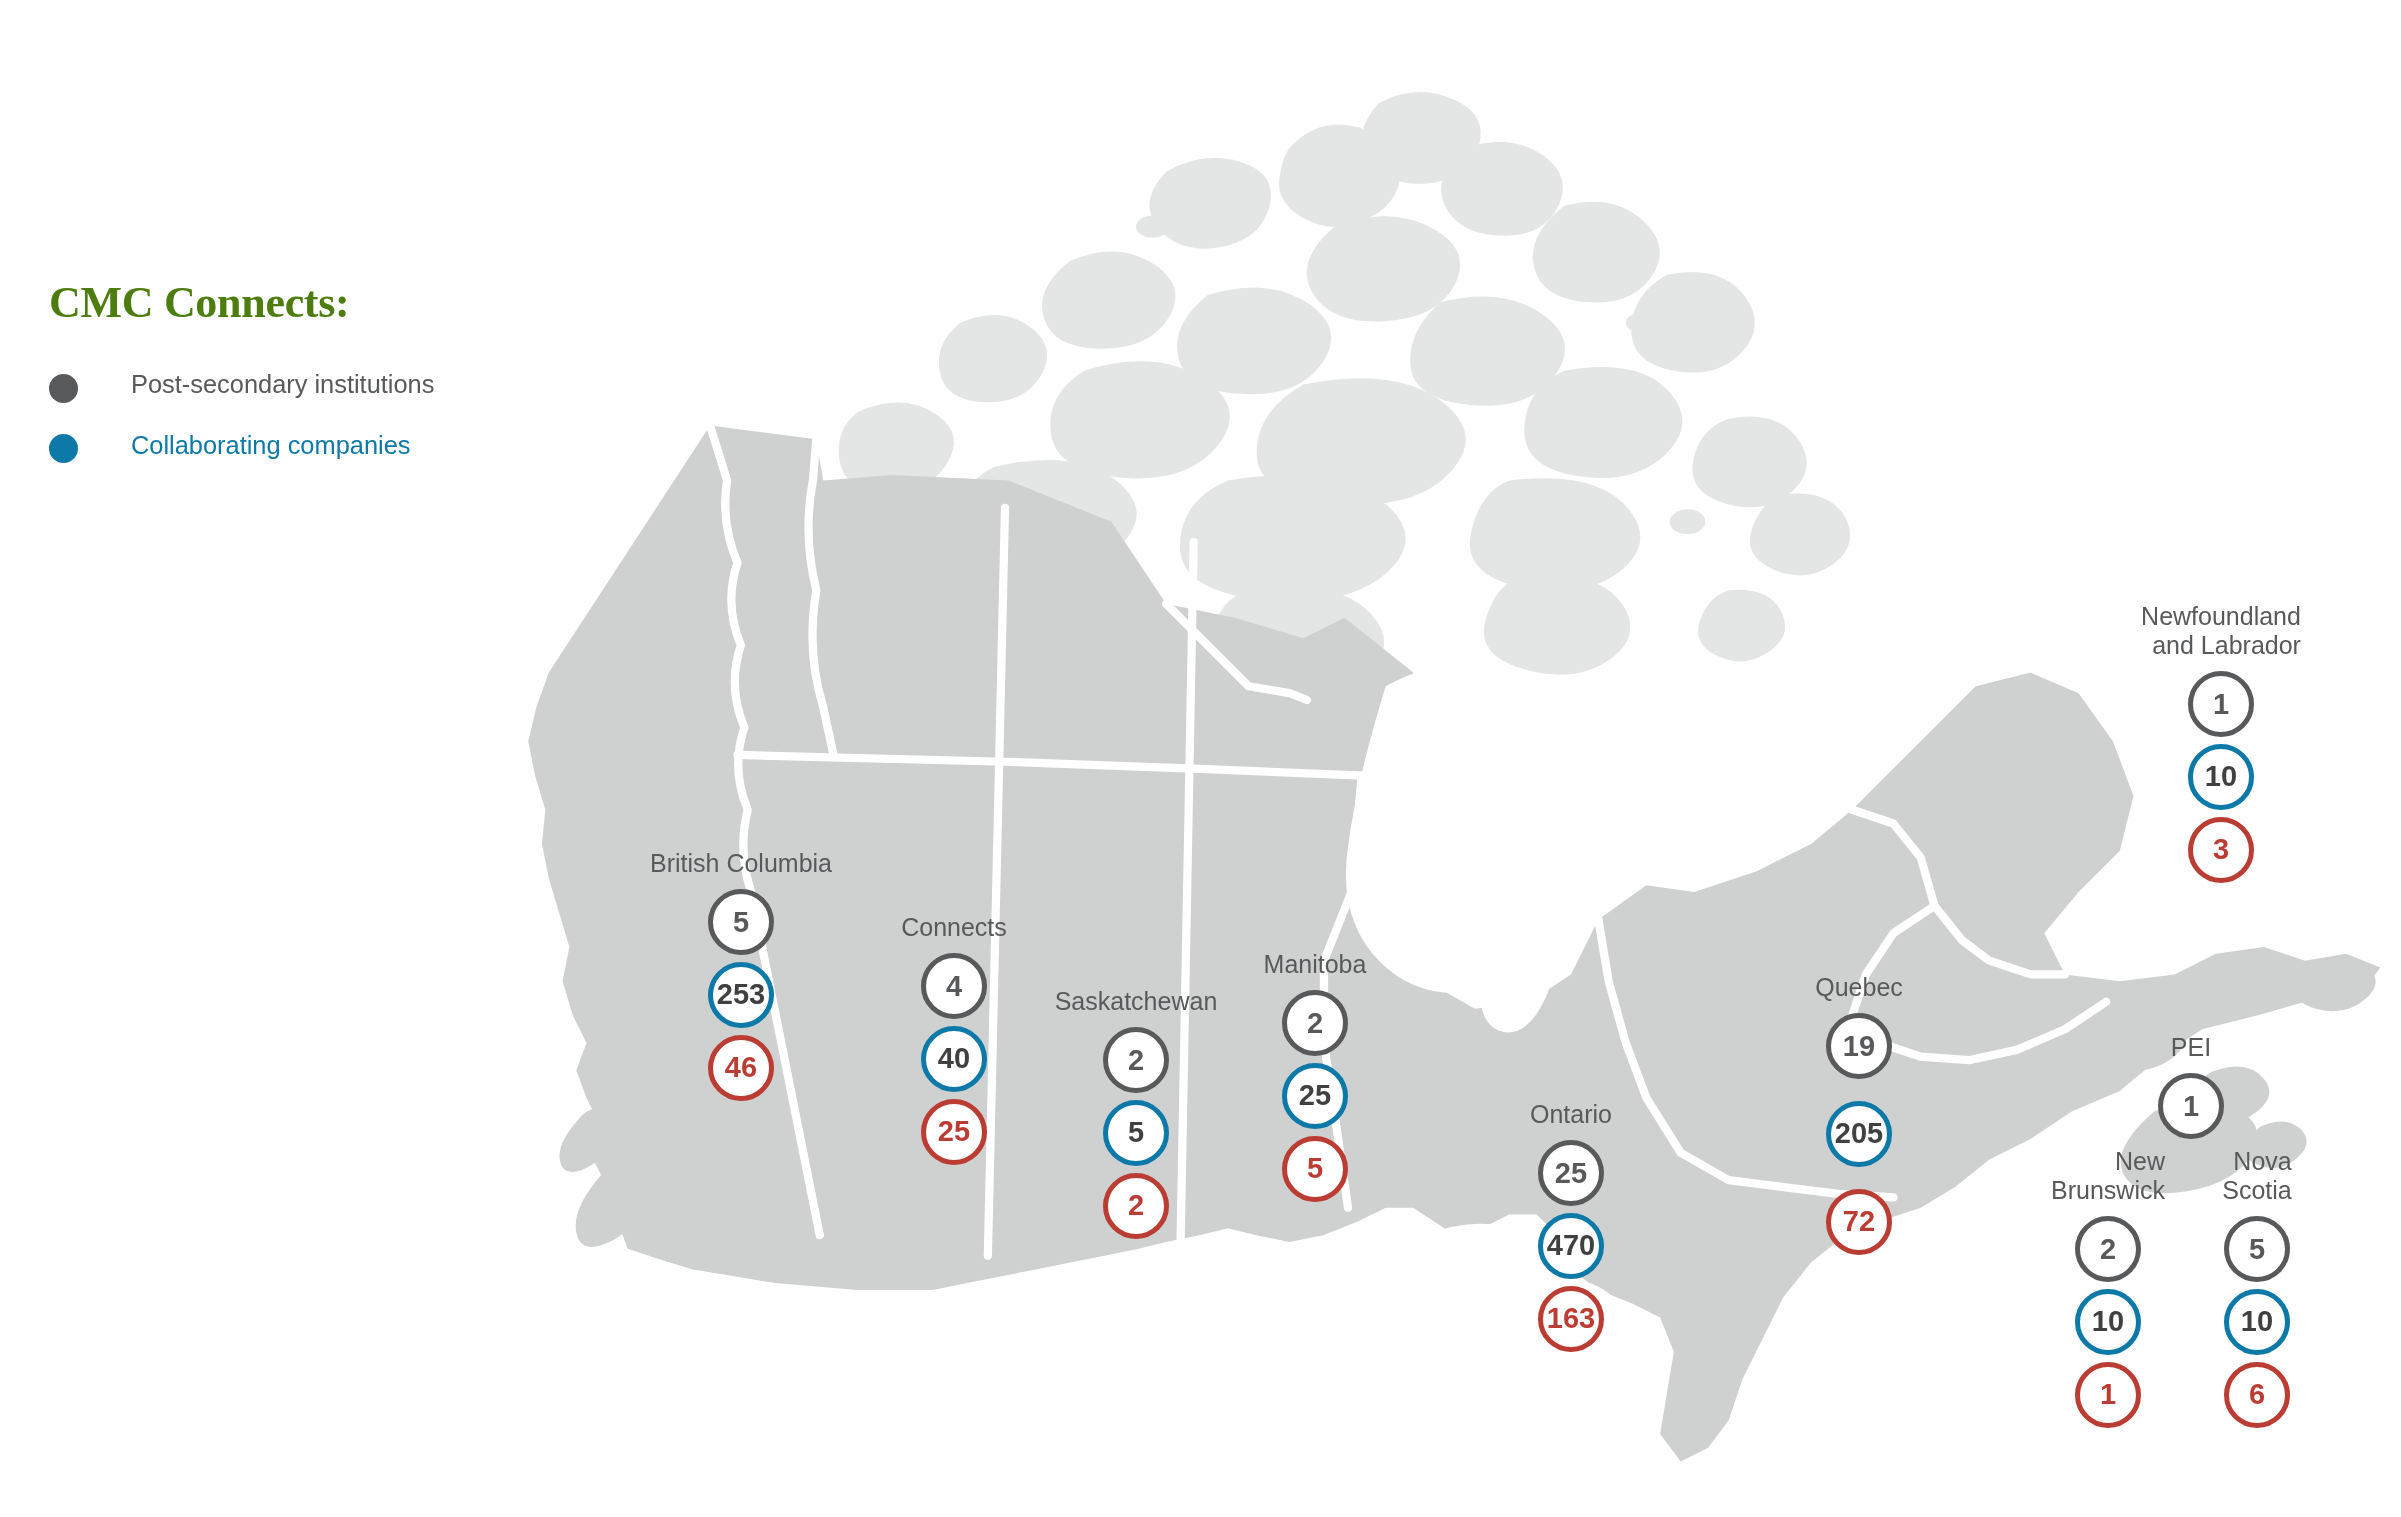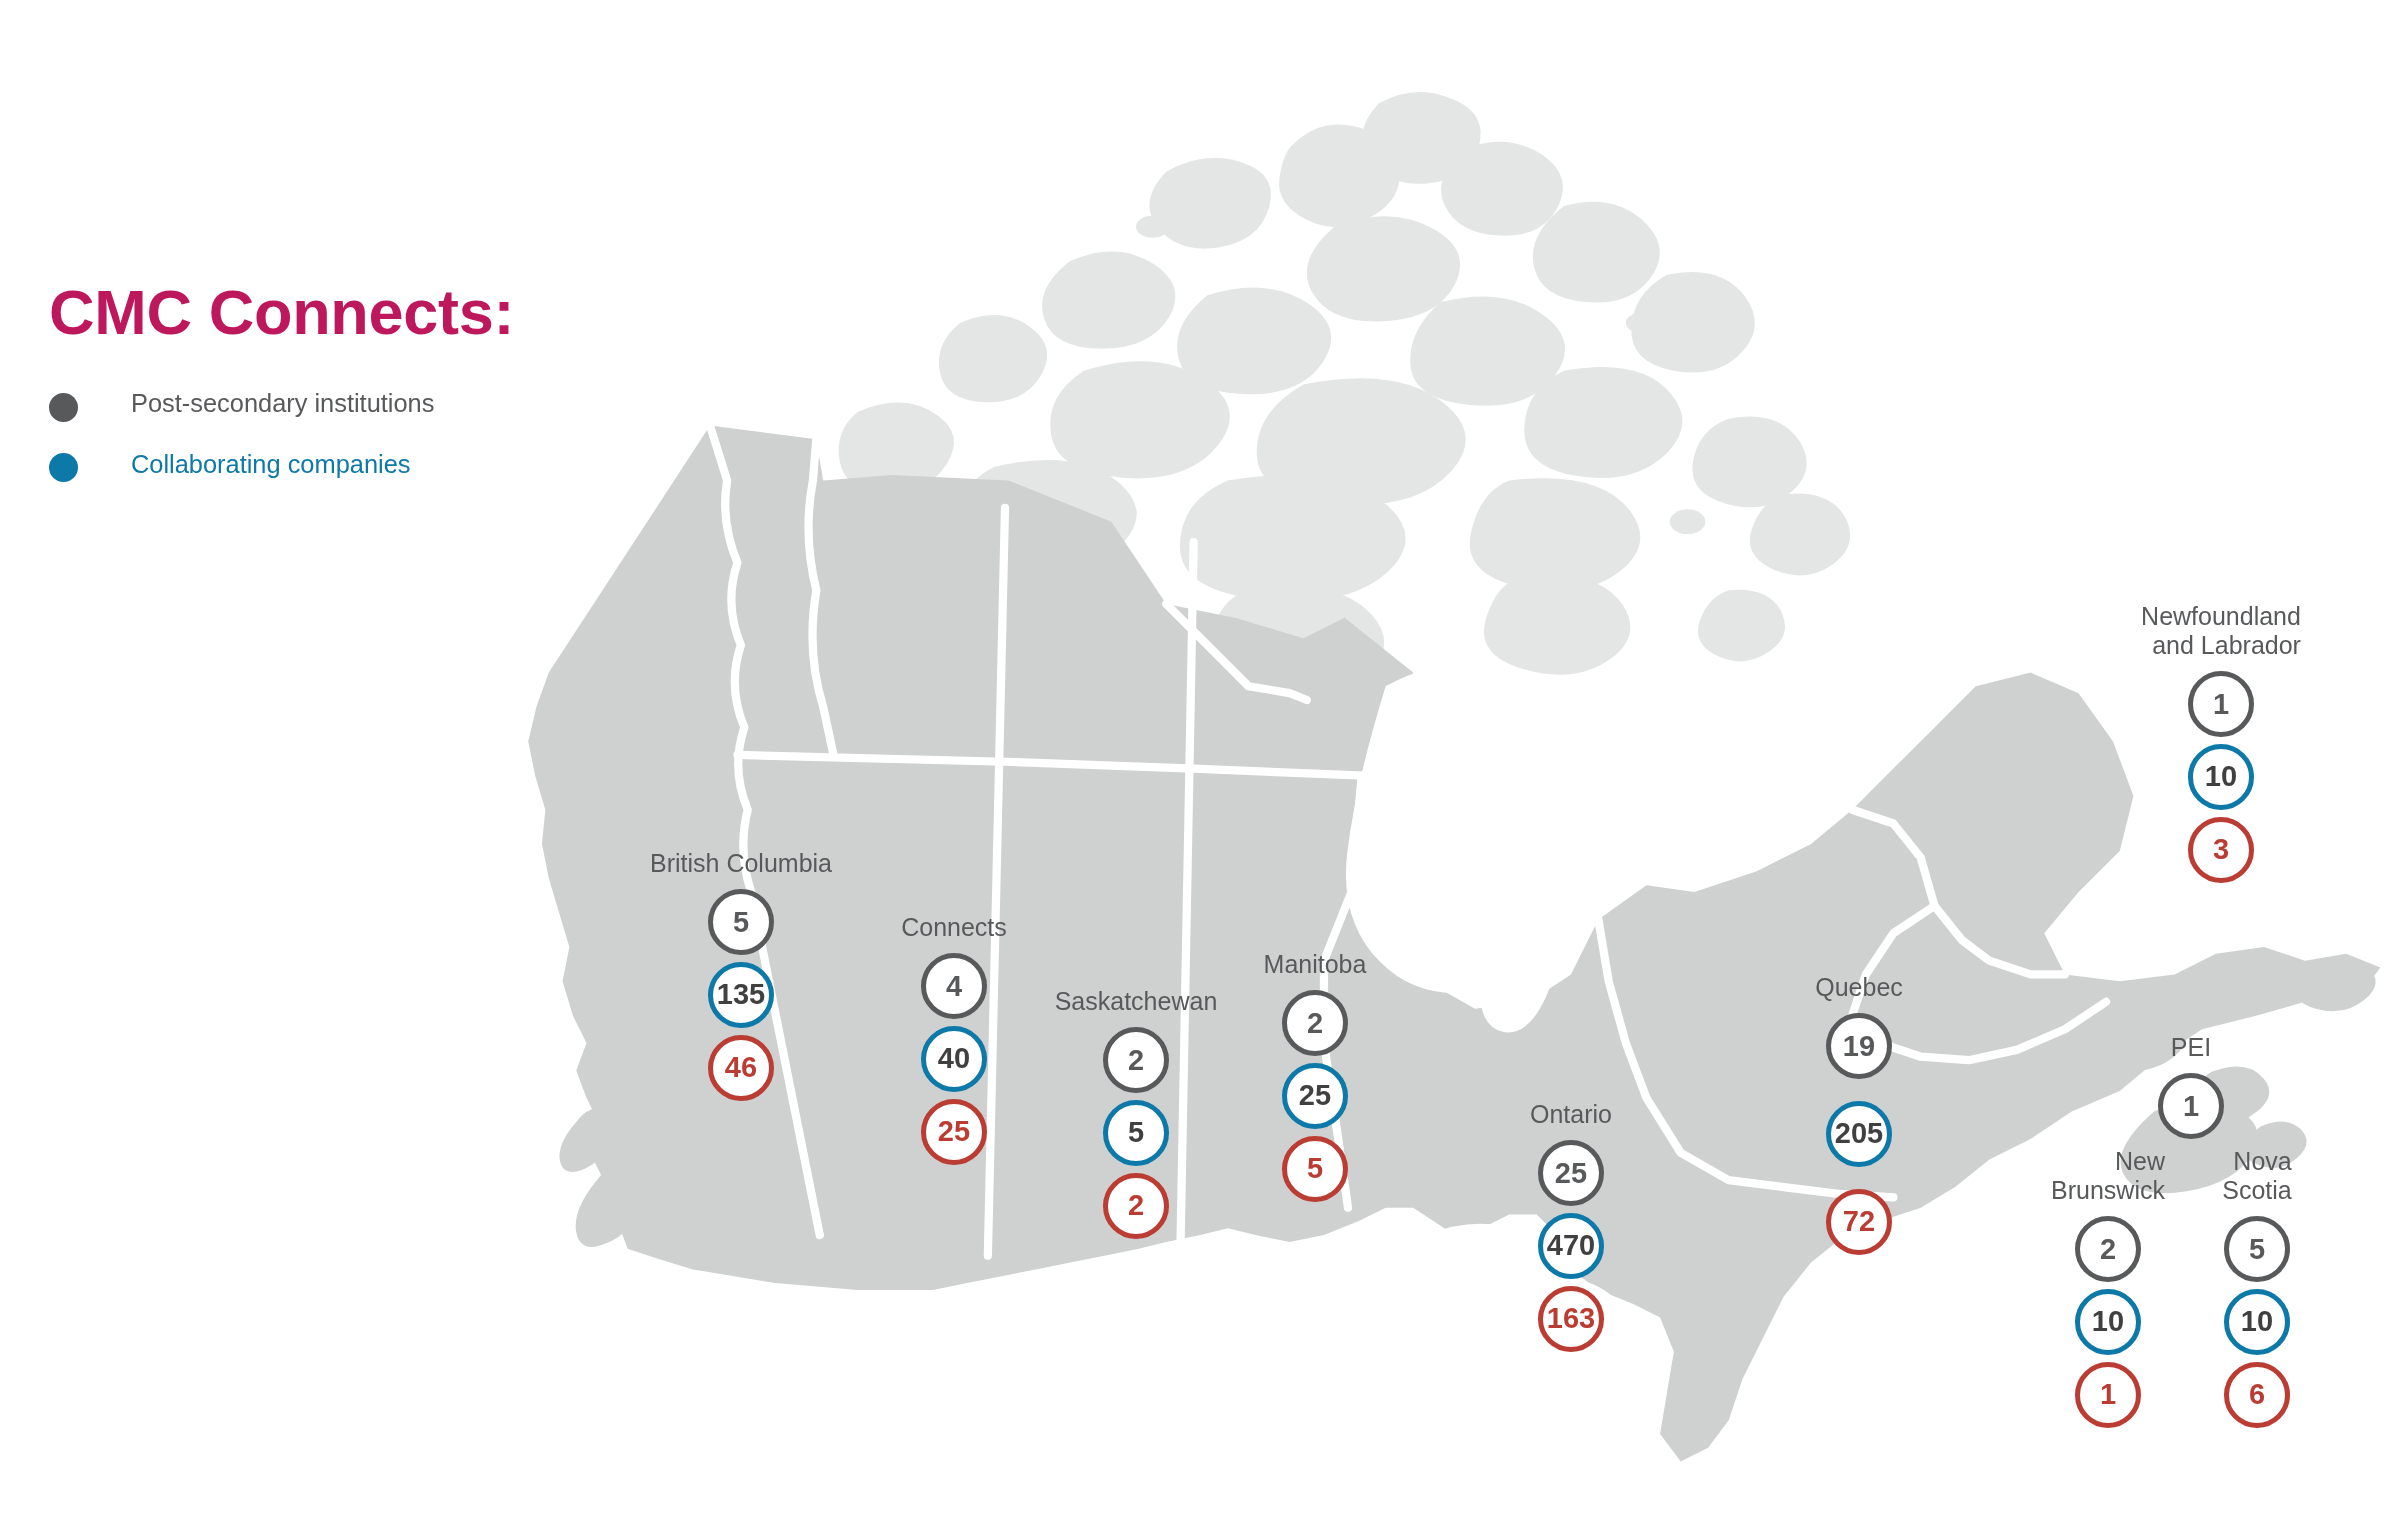--- a/index.html
+++ b/index.html
@@ -8,22 +8,22 @@
     font-family:"Liberation Sans","DejaVu Sans",sans-serif;
   }
   #stage{position:absolute;left:0;top:0;width:2401px;height:1518px;background:#fff;}
 
   
   #map-svg{position:absolute;left:0;top:0;width:2401px;height:1518px;}
 
   
   #legend{position:absolute;left:49px;top:281px;width:521px;}
   #legend-title{
-    font-family:Liberation Sans, sans-serif;
-    font-weight:bold;font-size:63px;line-height:1;color:#be185d;
+    font-family:Liberation Serif, serif;
+    font-weight:bold;font-size:44px;line-height:1;color:#4d7c0f;
     letter-spacing:-0.3px;white-space:nowrap;
   }
   .legend-list{margin-top:43px;}
   .legend-row{display:flex;align-items:flex-start;margin-bottom:26px;gap:30px;}
   .legend-dot{
     width:29px;height:29px;border-radius:50%;flex:0 0 29px;margin-right:23px;margin-top:5.5px;
   }
   .legend-text{font-size:25.4px;line-height:1.28;max-width:412px;}
 
   
@@ -285,21 +285,21 @@
       </div>
 
 
     </div>
   </div>
 
   <div class="prov" style="left:741px;top:849px;width:0;">
     <div class="prov-label">British Columbia</div>
     <div class="bubbles" style="top:40px;">
       <div class="bub gray">5</div>
-      <div class="bub blue">135</div>
+      <div class="bub blue">253</div>
       <div class="bub red">46</div>
     </div>
   </div>
 
   <div class="prov" style="left:954px;top:913px;width:0;">
     <div class="prov-label">Connects</div>
     <div class="bubbles" style="top:40px;">
       <div class="bub gray">4</div>
       <div class="bub blue">40</div>
       <div class="bub red">25</div>

